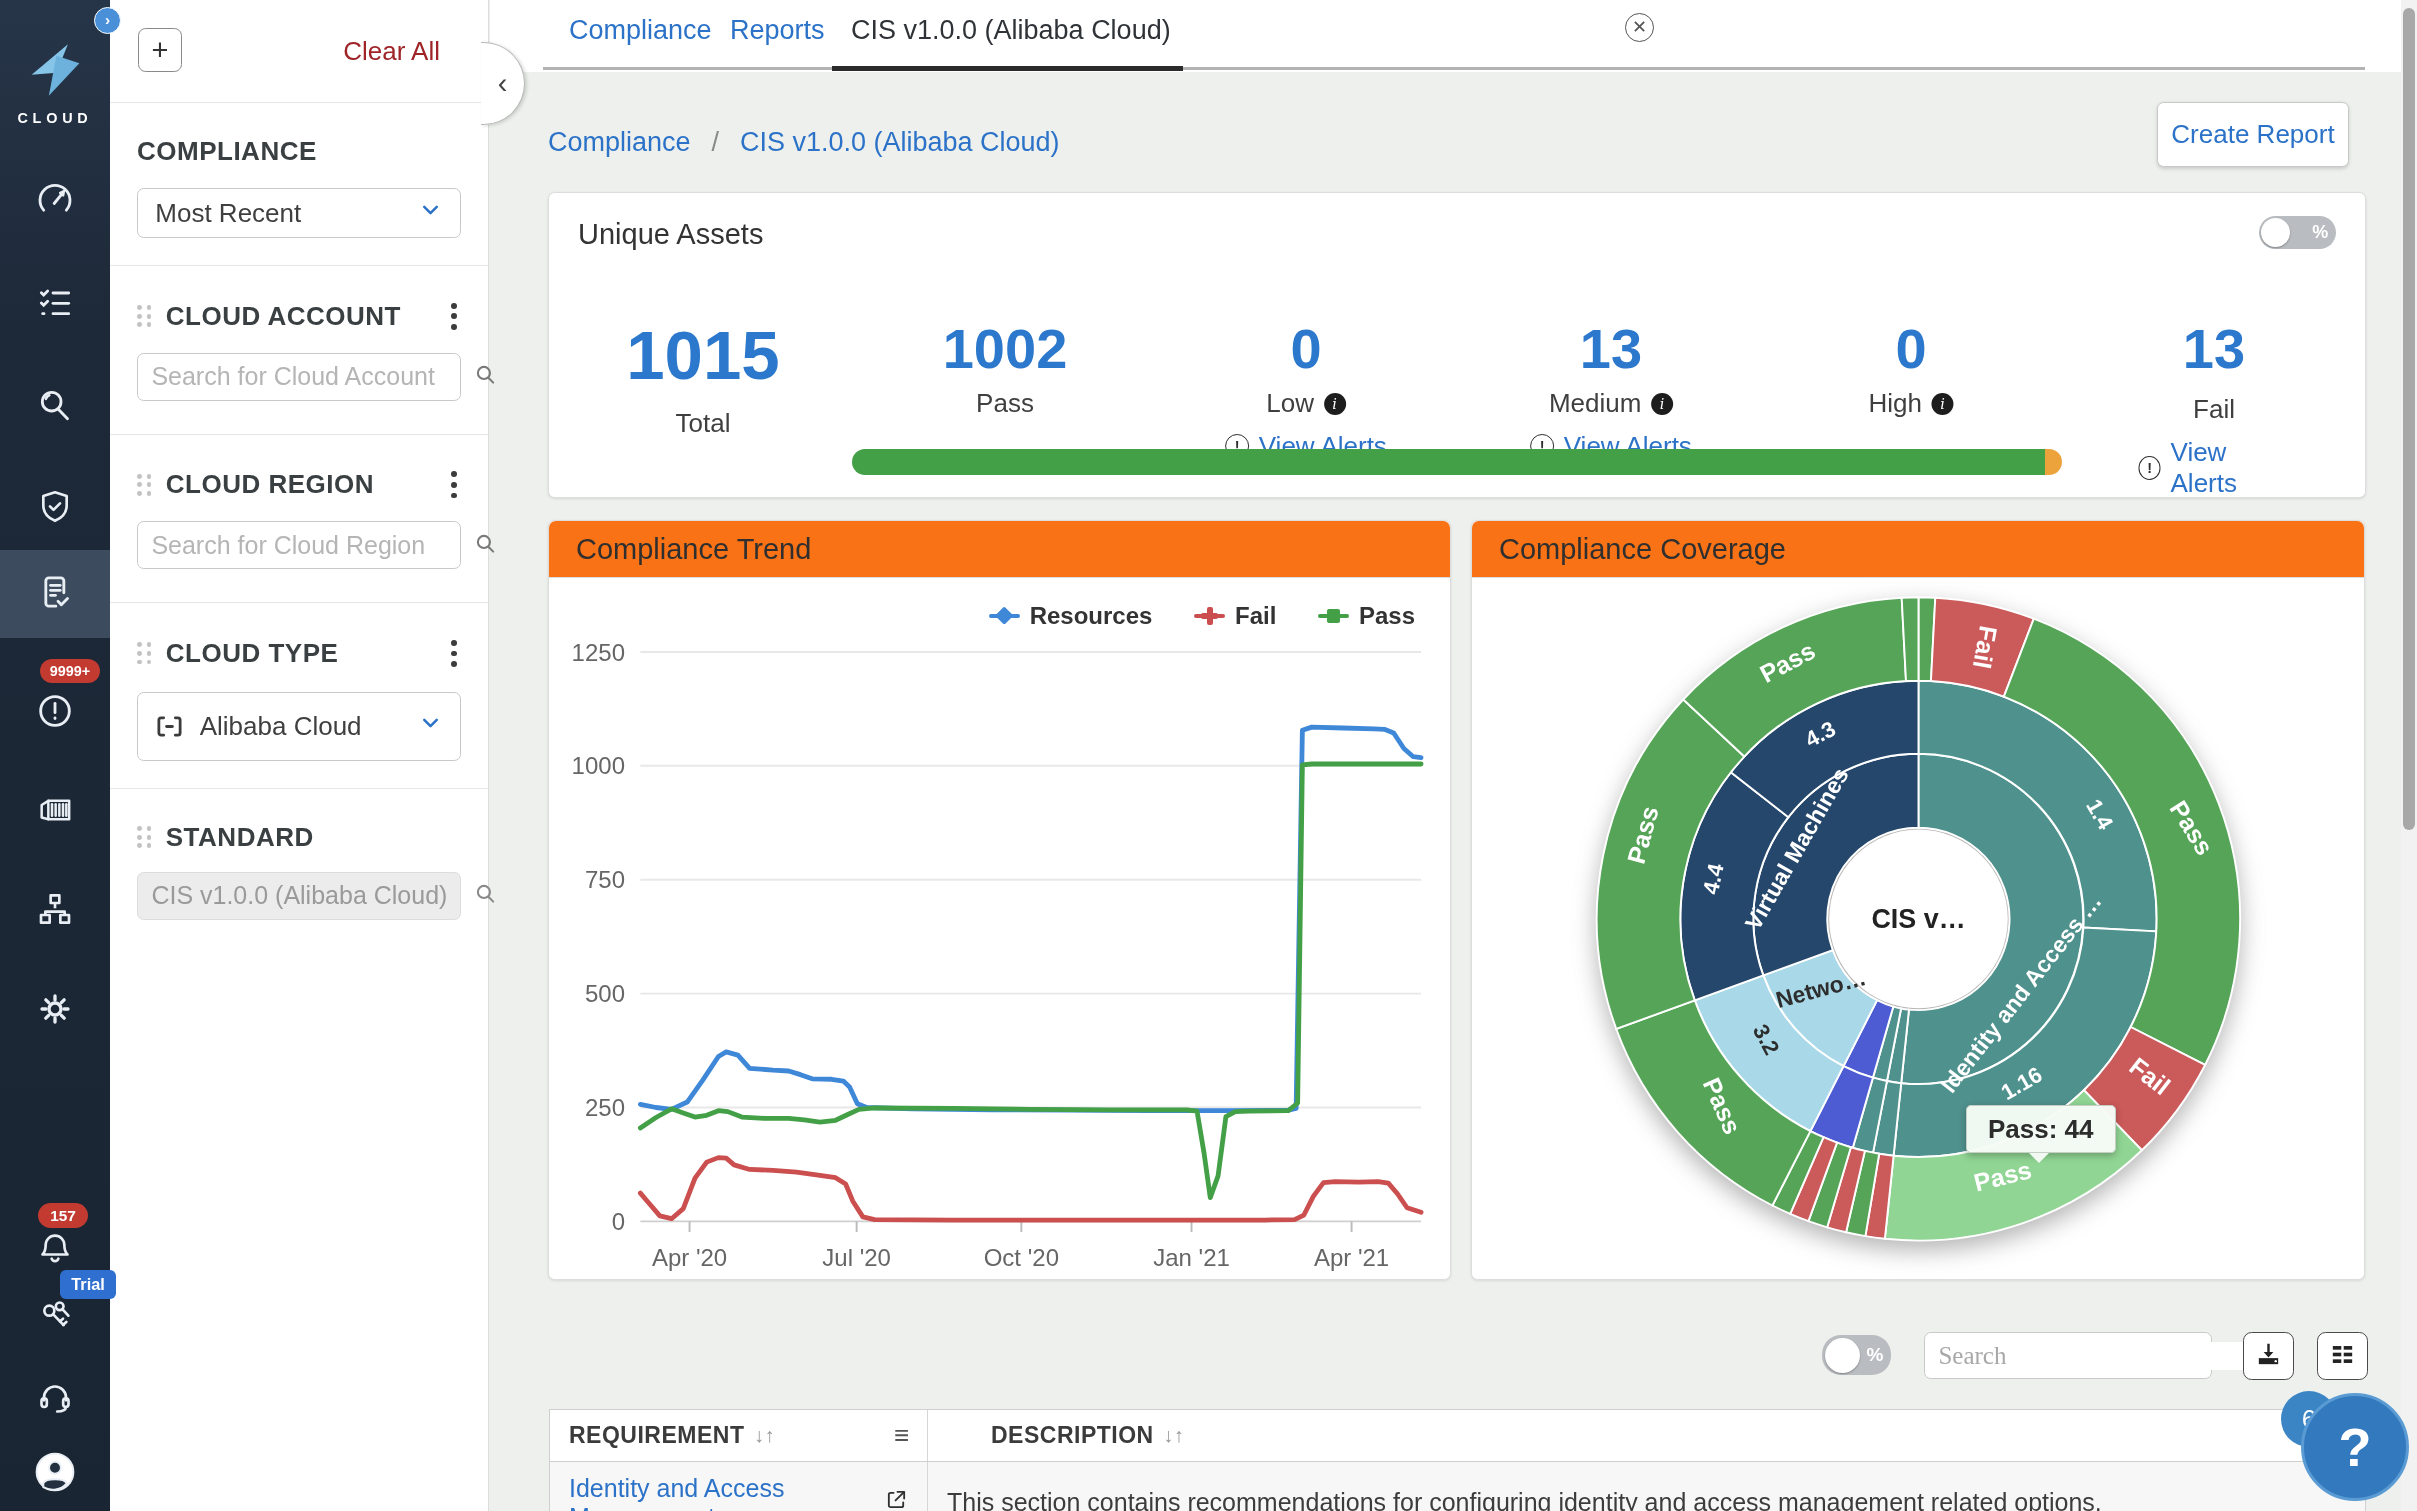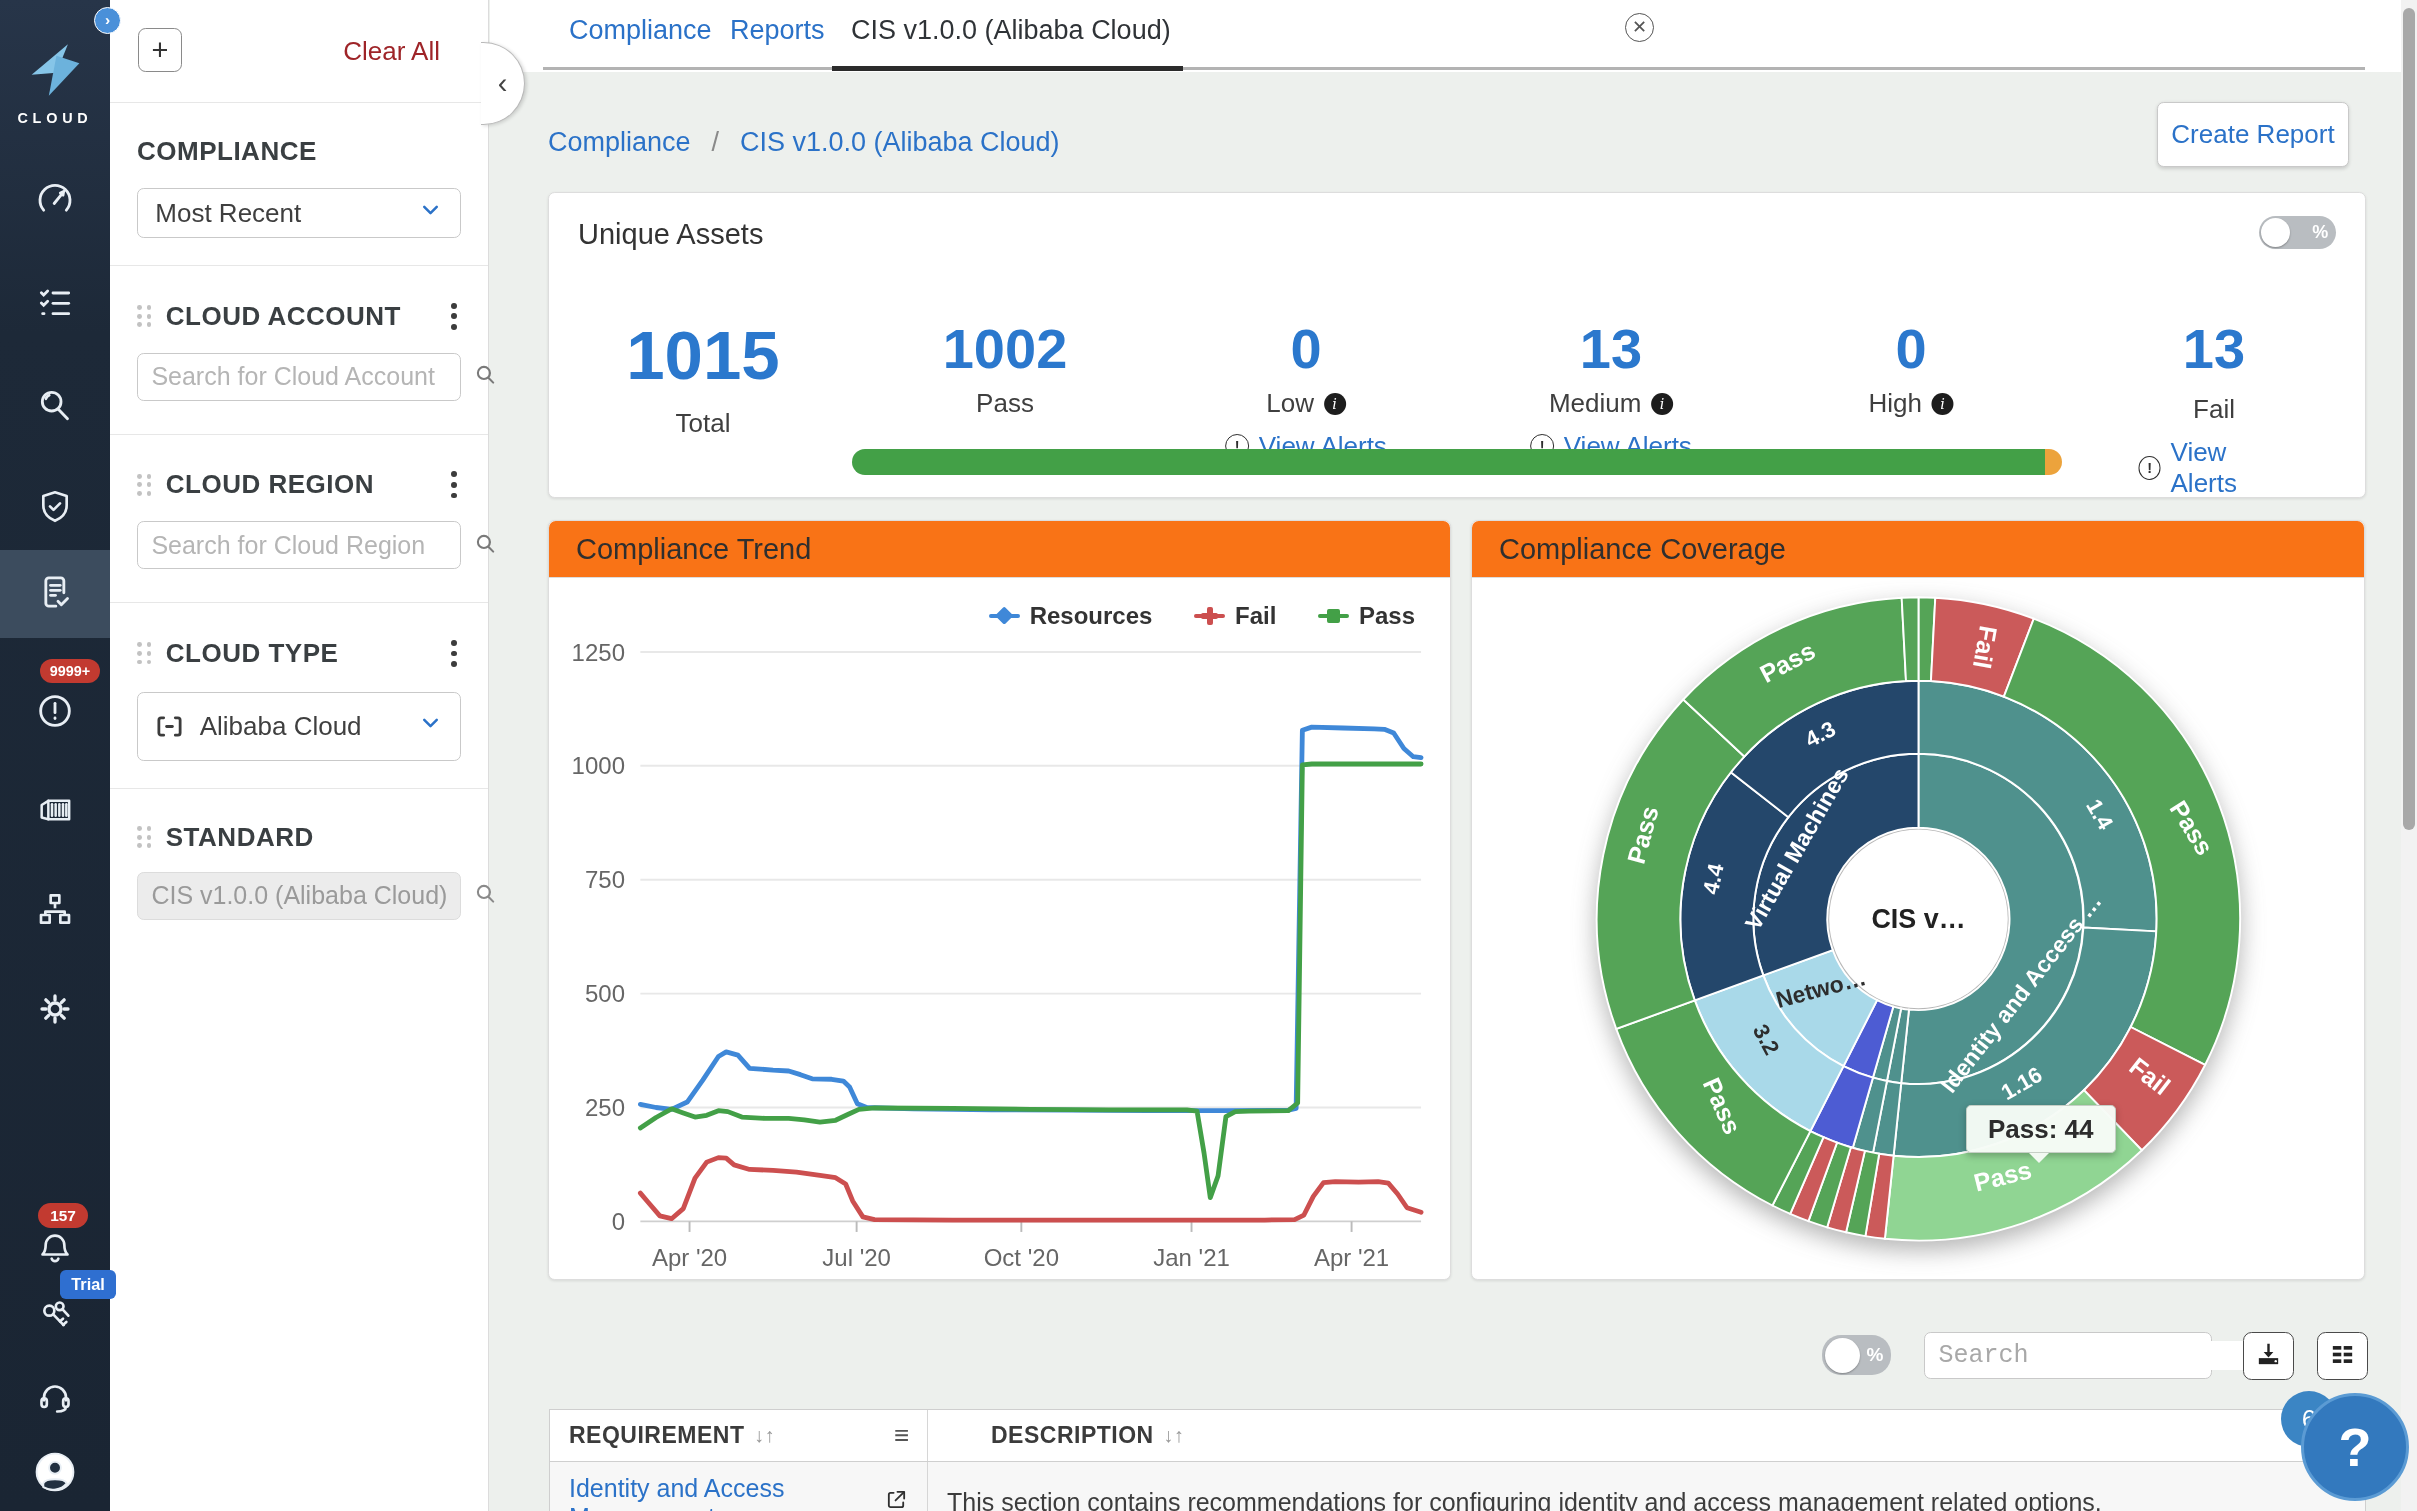--- a/index.html
+++ b/index.html
@@ -112,21 +112,21 @@
     border-radius:4.8px; box-shadow:0 2.9px 7.7px rgba(0,0,0,.25); padding:7.7px 21px; font-size:26px; font-weight:bold; color:#2c2c2c; z-index:4; }
   .sb-tooltip::after { content:""; position:absolute; left:42%; bottom:-10.6px; border:10.6px solid transparent;
     border-top-color:rgba(246,251,246,.97); border-bottom:none; }
 
   
   .tbl-toggle { left:1822px; top:1335px; width:69px; height:40px; position:absolute; }
   .tbl-toggle .knob { width:35px; height:35px; margin-left:2.9px; }
   .tbl-toggle .pct { font-size:19px; }
   .tbl-search { position:absolute; left:1924px; top:1332px; width:288px; height:47px; border:1px solid #c9c9c9;
     border-radius:6.7px; background:#fff; display:flex; align-items:center; padding:0 13.4px; }
-  .tbl-search input { border:none; outline:none; flex:1; font-size:25px; color:#555; font-family:Liberation Mono, monospace; }
+  .tbl-search input { border:none; outline:none; flex:1; font-size:25px; color:#555; font-family:Liberation Serif, serif; }
   .tbl-search input::placeholder { color:#a8a8a8; }
   .icon-btn { position:absolute; top:1332px; width:51px; height:48px; background:#fff; border:1.9px solid #4a4a4a;
     border-radius:8.6px; display:flex; align-items:center; justify-content:center; cursor:pointer; }
 
   
   .req-table { position:absolute; left:549px; top:1409px; width:1817px; background:#fff; border:1px solid #cfcfcf; border-bottom:none; }
   .tr-head { display:flex; height:52px; border-bottom:1px solid #cfcfcf; background:#fff;gap:44px; }
   .th { display:flex; align-items:center; font-size:23px; font-weight:bold; color:#3b3b3b; letter-spacing:0.5px; padding:0 19px; cursor:pointer; }
   .th .sort { color:#9a9a9a; font-size:20px; margin-left:9.6px; font-weight:normal; }
   .th-req { width:378px; position:relative; border-right:1px solid #d6d6d6; }

